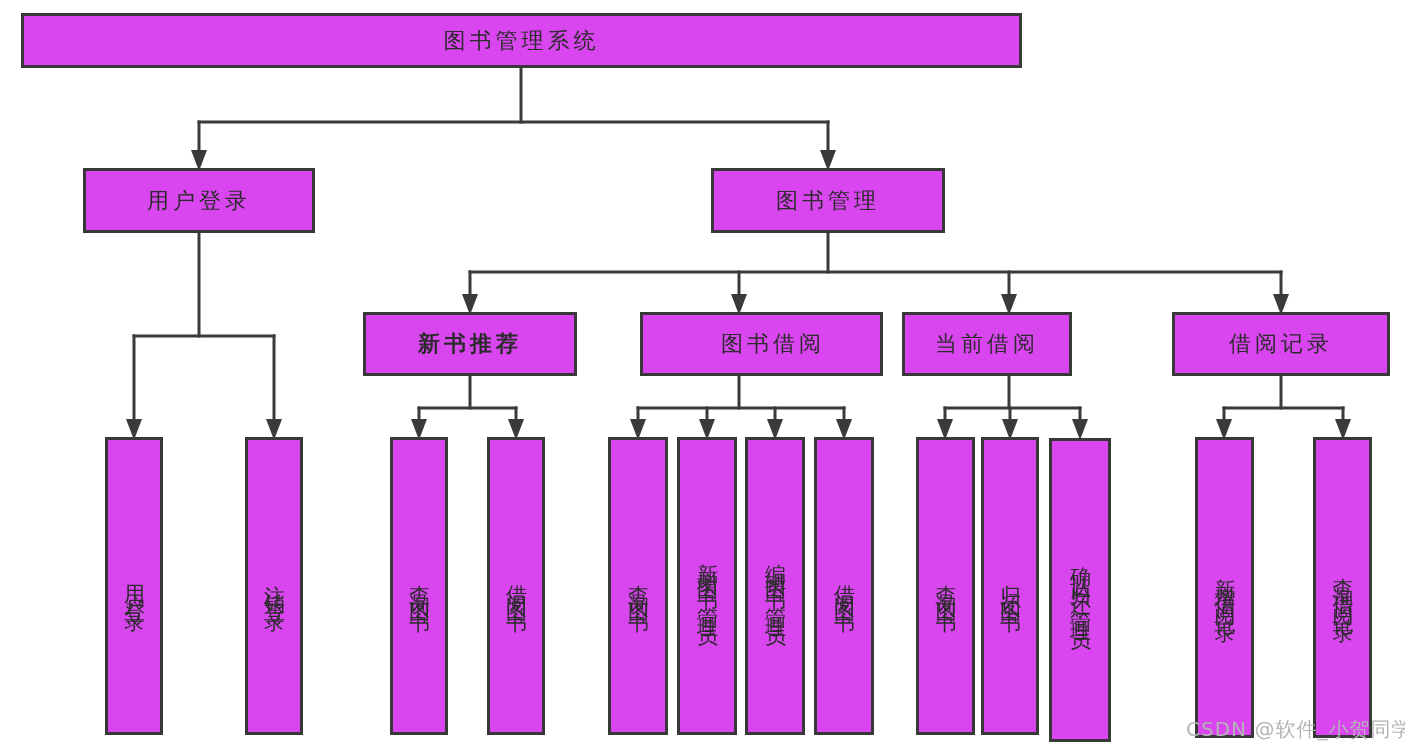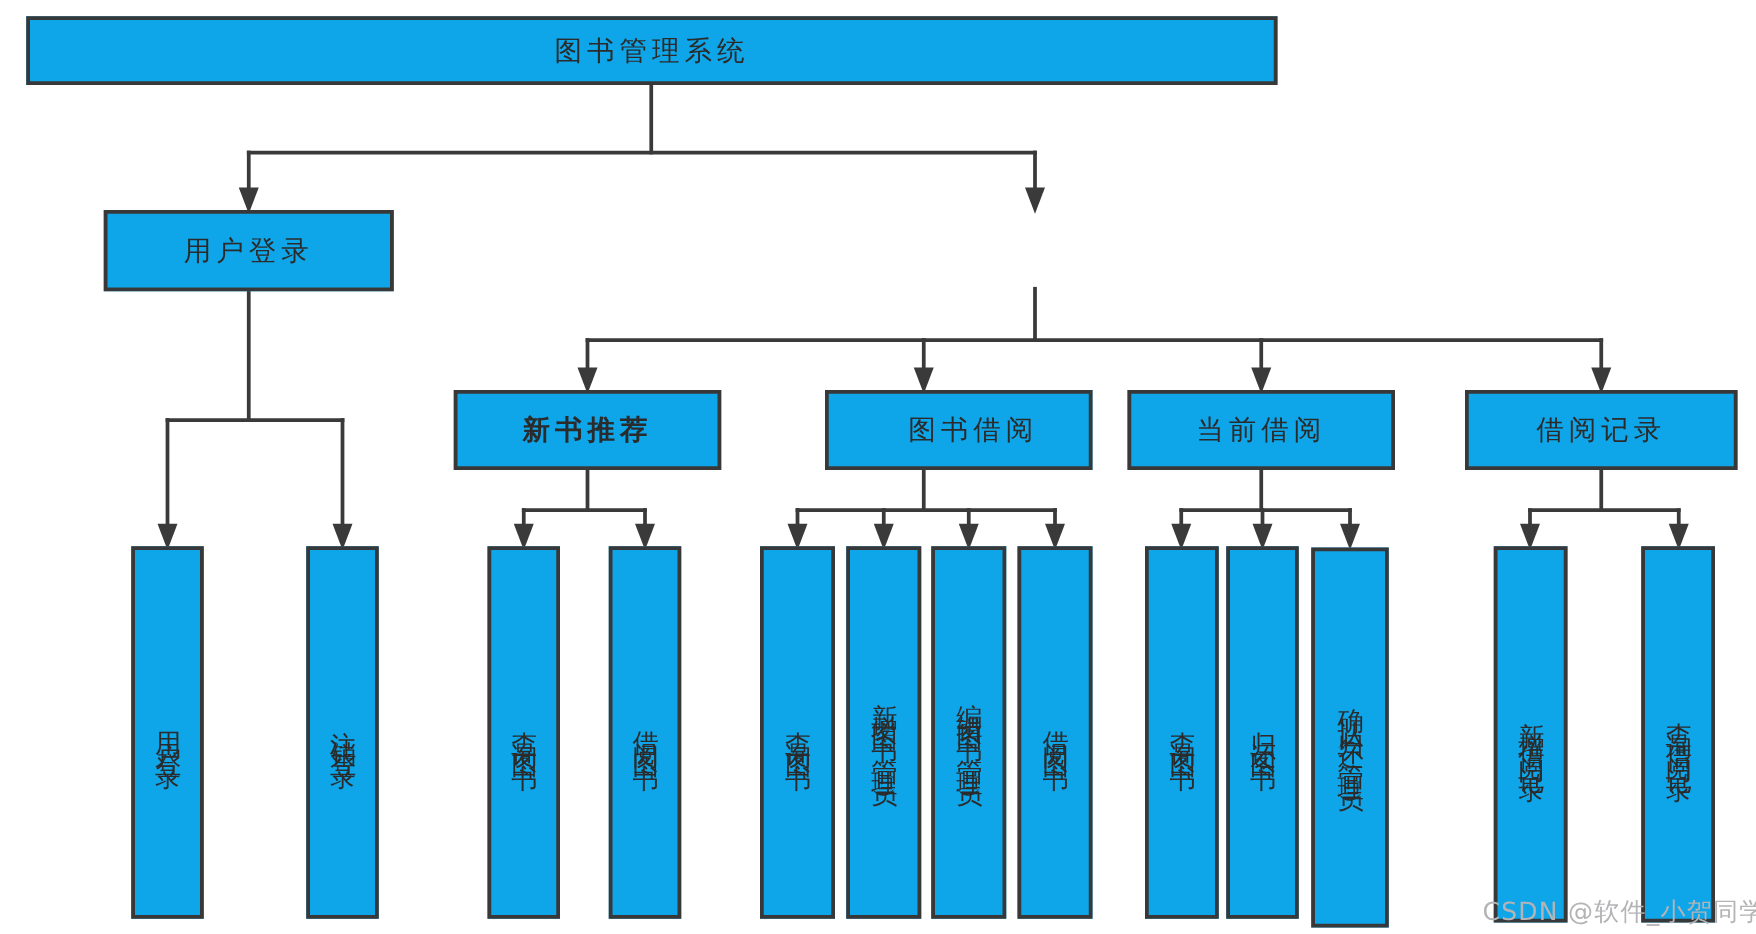--- a/index.html
+++ b/index.html
@@ -15,21 +15,21 @@
     overflow: hidden;
   }
   #wires {
     position: absolute;
     left: 0; top: 0;
     z-index: 0;
   }
   .box {
     position: absolute;
     box-sizing: border-box;
-    background: #0ea5e9;
+    background: #d946ef;
     border: 3px solid #383838;
     color: #2b2b2b;
     display: flex;
     align-items: center;
     justify-content: center;
     z-index: 1;
     font-size: 21px;
     letter-spacing: 4px;
     white-space: nowrap;
   }
@@ -117,24 +117,25 @@
       <polygon points="1002,419 1018,419 1010,440"></polygon>
       <polygon points="1072,419 1088,419 1080,440"></polygon>
       <polygon points="1216,419 1232,419 1224,440"></polygon>
       <polygon points="1335,419 1351,419 1343,440"></polygon>
     </g>
   </svg>
 
   <div class="box hd" style="left:21px; top:13px; width:1001px; height:55px;">图书管理系统</div>
 
   <div class="box hd" style="left:83px; top:168px; width:232px; height:65px;">用户登录</div>
+  <div class="box hd" style="left:711px; top:168px; width:234px; height:65px;">图书管理</div>
 
   <div class="box hd" style="left:363px; top:312px; width:214px; height:64px;font-weight:bold;">新书推荐</div>
-  <div class="box hd" style="left:660px; top:312px; width:214px; height:64px;padding-left:23px;">图书借阅</div>
-  <div class="box hd" style="left:902px; top:312px; width:214px; height:64px;">当前借阅</div>
+  <div class="box hd" style="left:640px; top:312px; width:243px; height:64px;padding-left:23px;">图书借阅</div>
+  <div class="box hd" style="left:902px; top:312px; width:170px; height:64px;">当前借阅</div>
   <div class="box hd" style="left:1172px; top:312px; width:218px; height:64px;">借阅记录</div>
 
   <div class="box vbox" style="left:105px; top:437px; width:58px; height:298px;">用户登录</div>
   <div class="box vbox" style="left:245px; top:437px; width:58px; height:298px;">注销登录</div>
 
   <div class="box vbox" style="left:390px; top:437px; width:58px; height:298px;">查询图书</div>
   <div class="box vbox" style="left:487px; top:437px; width:58px; height:298px;">借阅图书</div>
 
   <div class="box vbox" style="left:608px; top:437px; width:60px; height:298px;">查询图书</div>
   <div class="box vbox" style="left:677px; top:437px; width:60px; height:298px;">新增图书（管理员）</div>

